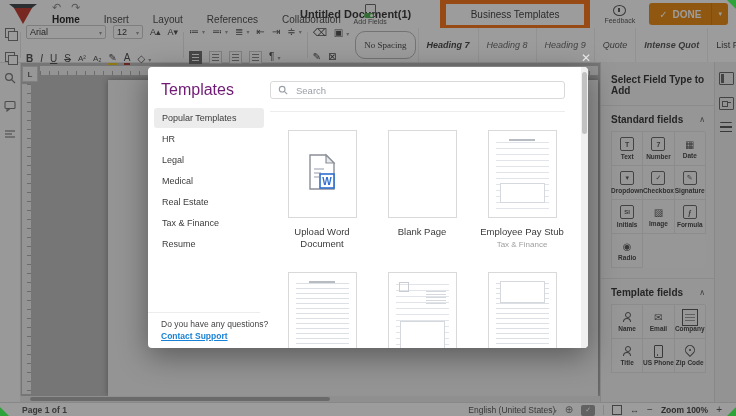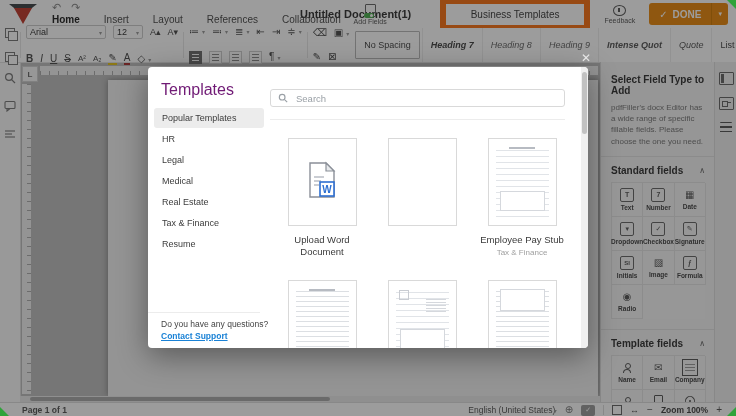--- a/index.html
+++ b/index.html
@@ -47,21 +47,21 @@
   .fcol{border-bottom:2px solid #a33;padding-bottom:0px;}
   .alignchip{width:11px;height:11px;border:1px solid #cfcfcf;display:inline-block;
     background:linear-gradient(#fff,#fff);position:relative;}
   .alignchip i{position:absolute;left:2px;right:2px;top:2px;height:7px;
     background:repeating-linear-gradient(to bottom,#8a8a8a 0 1px,transparent 1px 3px);}
   .alignchip.active{background:#6e6e6e;border-color:#6e6e6e;}
   .alignchip.active i{background:repeating-linear-gradient(to bottom,#fff 0 1px,transparent 1px 3px);}
   .styles{display:flex;align-items:stretch;height:34px;margin-left:4px;flex:1;overflow:hidden;}
   .chip{display:flex;align-items:center;justify-content:center;font-size:9px;color:#444;
     padding:0 8px;border-left:1px solid #eee;white-space:nowrap;cursor:pointer;flex:none;}
-  .chip.sel{border:1px solid #b9b9b9;border-radius:1px;margin:3px 2px;background:#fff;}
+  .chip.sel{border:1px solid #b9b9b9;border-radius:10px;margin:3px 2px;background:#fff;font-family:Liberation Serif, serif;}
   .chip.h7{font-weight:bold;font-style:italic;}
   .chip.h8,.chip.h9{font-style:italic;color:#666;}
   .chip.q{font-style:italic;color:#555;}
   .chip.iq{font-weight:bold;font-style:italic;color:#555;}
   
   .main{left:0;top:62px;width:600px;height:334px;background:#bdbdbd;}
   .leftrail{left:0;top:62px;width:20px;height:334px;background:#fafafa;border-right:1px solid #ddd;
     display:flex;flex-direction:column;align-items:center;padding-top:10px;gap:16px;z-index:1;}
   .railicon{width:12px;height:12px;color:#777;cursor:pointer;}
   .cornerbox{left:22px;top:66px;width:14px;height:14px;background:#f7f7f7;border:1px solid #cfcfcf;
@@ -125,21 +125,21 @@
   .modal{left:148px;top:67px;width:440px;height:281px;background:#fff;border-radius:4px;z-index:20;
     box-shadow:0 8px 30px rgba(0,0,0,.4);overflow:hidden;}
   .m-left{position:absolute;left:0;top:0;width:122px;height:281px;}
   .m-title{position:absolute;left:13px;top:14px;font-size:16px;color:#701a75;}
   .m-cats{position:absolute;left:6px;top:41px;right:6px;}
   .m-cat{font-size:9px;color:#3c3c3c;padding:5px 8px;border-radius:3px;margin-bottom:1px;cursor:pointer;white-space:nowrap;}
   .m-cat.sel{background:#ececec;}
   .m-footdiv{position:absolute;left:0;right:10px;top:245px;border-top:1px solid #ececec;}
   .m-q{position:absolute;left:13px;top:252px;font-size:8.5px;color:#444;}
   .m-link{position:absolute;left:13px;top:264px;font-size:8.5px;color:#1a82d6;font-weight:bold;text-decoration:underline;cursor:pointer;}
-  .m-right{position:absolute;left:122px;top:8px;width:310px;height:226px;}
+  .m-right{position:absolute;left:122px;top:0;width:310px;height:226px;}
   .m-search{position:absolute;left:0;top:14px;width:295px;height:18px;border:1px solid #d9d9d9;border-radius:3px;
     display:flex;align-items:center;gap:6px;padding:0 7px;box-sizing:border-box;}
   .m-search input{border:none;outline:none;font-size:9.5px;color:#333;flex:1;background:transparent;font-family:inherit;}
   .m-search input::placeholder{color:#9aa0a6;}
   .m-hr{position:absolute;left:0;top:44px;width:295px;border-top:1px solid #ececec;}
   .cardcol{position:absolute;width:100px;text-align:center;cursor:pointer;}
   .card{width:67px;height:86px;margin:0 auto;background:#fff;border:1px solid #d9d9d9;position:relative;overflow:hidden;}
   .cardlabel{margin-top:8px;font-size:9.5px;color:#3a3a3a;line-height:1.3;}
   .cardsub{font-size:8px;color:#9e9e9e;margin-top:2px;}
   .pv{position:absolute;inset:6px 7px;background:
@@ -280,22 +280,22 @@
       <div class="tb-row">
         <span class="g">✎</span>
         <span class="g">⊠</span>
       </div>
     </div>
     <div class="styles">
       <span class="chip sel">No Spacing</span>
       <span class="chip h7">Heading 7</span>
       <span class="chip h8">Heading 8</span>
       <span class="chip h9">Heading 9</span>
+      <span class="chip q">Quote</span>
       <span class="chip iq">Intense Quot</span>
-      <span class="chip q">Quote</span>
       <span class="chip">List Paragrap</span>
 
     </div>
   </div>
 
   <div class="abs main"></div>
   <div class="abs page"></div>
   <div class="abs leftrail">
     <svg class="railicon" viewBox="0 0 12 12" fill="none" stroke="#777" stroke-width="1.2">
       <circle cx="5" cy="5" r="3.4"></circle>
@@ -310,21 +310,20 @@
         <line x1="1" y1="6" x2="8" y2="6"></line>
         <line x1="1" y1="9" x2="11" y2="9"></line>
     </svg>
   </div>
   <div class="abs cornerbox">L</div>
   <div class="abs hruler"></div>
   <div class="abs vruler"></div>
 
   <div class="abs sidebar">
     <div class="sb-title">Select Field Type to Add</div>
-    <div class="sb-desc">pdfFiller's docx Editor has a wide range of specific fillable fields. Please choose the one you need.</div>
     <div class="sb-div"></div>
     <div class="sb-sec">
       <b>Standard fields</b>
       <span class="chev">∧</span>
     </div>
     <div class="fgrid">
       <div class="cell">
         <span class="fic box">
             <span>T</span>
           </span>
@@ -502,20 +501,21 @@
             <line x1="9" y1="20" x2="16" y2="20" stroke="#b9bdc4" stroke-width="1.4"></line>
             <line x1="9" y1="24" x2="14" y2="24" stroke="#b9bdc4" stroke-width="1.4"></line>
             <rect x="15" y="21" width="14" height="14" fill="#fff" stroke="#2d6fd1" stroke-width="1.6"></rect>
             <text x="22" y="32" text-anchor="middle" font-size="10" font-weight="bold" fill="#2d6fd1" font-family="Liberation Sans, sans-serif">W</text>
           </svg>
         </div>
         <div class="cardlabel">Upload Word Document</div>
       </div>
       <div class="cardcol" style="left:102px;top:63px;">
         <div class="card"></div>
+        <div class="cardlabel">Blank Page</div>
       </div>
       <div class="cardcol" style="left:202px;top:63px;">
         <div class="card">
           <div class="pv sparse">
             <span class="pv-title"></span>
             <span class="pv-block"></span>
           </div>
         </div>
         <div class="cardlabel">Employee Pay Stub</div>
         <div class="cardsub">Tax &amp; Finance</div>

